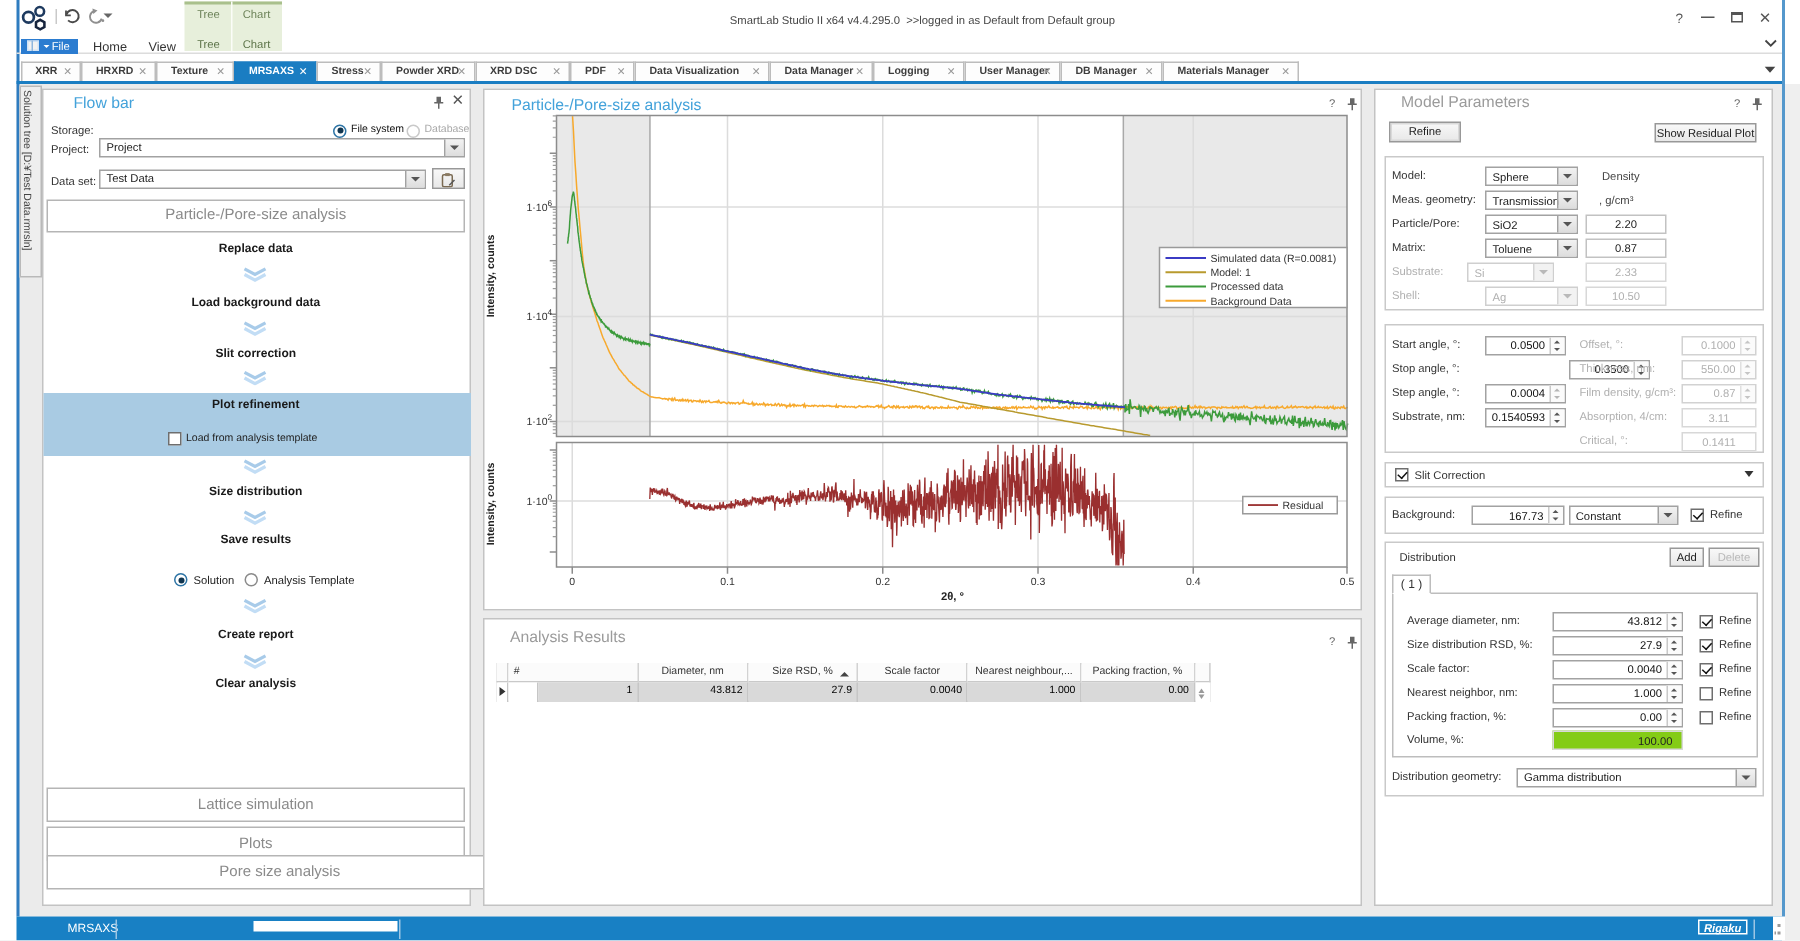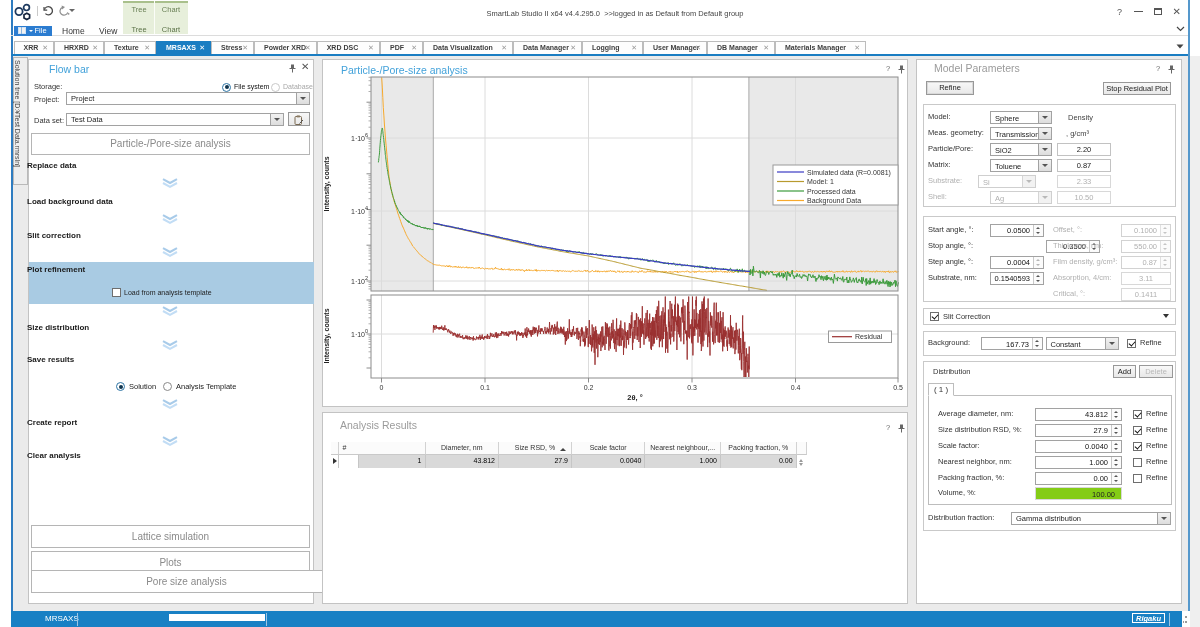--- a/index.html
+++ b/index.html
@@ -31,21 +31,21 @@
 .flat{position:absolute;background:#84cc16;border:1px solid #d8d8d8}
 .flat .t{position:absolute;right:6px;top:50%;transform:translateY(-50%);font-size:7.5px;color:#222}
 .chk{position:absolute;width:9px;height:9px;background:#fff;border:1px solid #6e6e6e}
 .chk.c:after{content:"";position:absolute;left:1px;top:1px;width:5px;height:3px;border-left:1.4px solid #101010;border-bottom:1.4px solid #101010;transform:rotate(-48deg)}
 .rad{position:absolute;width:9px;height:9px;border-radius:50%;background:#fff;border:1px solid #8a8a8a}
 .rad.on{border:1px solid #2d74a5}
 .rad.on:after{content:"";position:absolute;left:1.5px;top:1.5px;width:4px;height:4px;border-radius:50%;background:#10354f}
 .rad.dis{border-color:#c9c9c9}
 .ptit{position:absolute;font-size:10.5px;color:#9b9b9b;white-space:nowrap}
 .bt{color:#43a2da}
-.flow{position:absolute;width:287px;font-size:8px;font-weight:bold;color:#1a1a1a}
+.flow{position:absolute;width:287px;text-align:center;font-size:8px;font-weight:bold;color:#1a1a1a}
 .bigbox{position:absolute;border:1px solid #b5b5b5;background:#fff;text-align:center;font-size:10px;color:#8a8a8a}
 .tab{position:absolute;top:40.5px;height:13px;background:#fdfdfd;border:1px solid #bcbcbc;border-bottom:none}
 .tab .n{position:absolute;left:9px;top:2.8px;font-size:7px;font-weight:bold;color:#3d3d3d;white-space:nowrap}
 .tab .x{position:absolute;right:5px;top:2.8px;font-size:7px;color:#999}
 .tab.act{background:#1a7dc2;border-color:#1a7dc2}
 .tab.act .n,.tab.act .x{color:#fff}
 .hcell{position:absolute;background:#fbfbfb;border-right:1px solid #d2d2d2;border-bottom:1px solid #c9c9c9;font-size:7px;color:#333;text-align:center}
 .dcell{position:absolute;background:#d9d9d9;border-right:1px solid #c6c6c6;font-size:7px;color:#000;text-align:right}
 </style></head><body>
 
@@ -412,21 +412,21 @@
 <div class="ab" style="left:799px;top:457px;border:2.5px solid transparent;border-bottom:3px solid #9a9a9a"></div>
 <div class="ab" style="left:799px;top:462.5px;border:2.5px solid transparent;border-top:3px solid #9a9a9a"></div>
 <div class="panel" style="left:916px;top:59px;width:266px;height:545px"></div>
 <div class="ptit" style="left:934px;top:62px">Model Parameters</div>
 <div class="lb" style="left:1156px;top:64px;color:#666">?</div>
 <svg class="ab" style="left:1168px;top:65px" width="7" height="9">
     <rect x="2" y="0.5" width="3" height="4" fill="#666"></rect>
     <path d="M0.5 4.5h6M3.5 4.5v4" stroke="#666" stroke-width="1"></path>
   </svg>
 <div class="btn" style="left:926px;top:81px;width:48px;height:14px;line-height:12px;box-shadow:inset 0 0 0 1px #d9d9d9">Refine</div>
-<div class="btn" style="left:1103px;top:82px;width:68px;height:13px;line-height:11px">Stop Residual Plot</div>
+<div class="btn" style="left:1103px;top:82px;width:68px;height:13px;line-height:11px">Show Residual Plot</div>
 <div class="gb" style="left:923px;top:104px;width:253px;height:103px"></div>
 <div class="lb" style="left:928px;top:112.0px;color:#333">Model:</div>
 <div class="combo" style="left:990px;top:111.0px;width:62px;height:13px">
     <span class="t">Sphere</span>
     <span class="a"></span>
   </div>
 <div class="lb" style="left:928px;top:128.0px;color:#333">Meas. geometry:</div>
 <div class="combo" style="left:990px;top:127.0px;width:62px;height:13px">
     <span class="t">Transmission</span>
     <span class="a"></span>
@@ -551,16 +551,16 @@
 <div class="spin" style="left:1035px;top:471.5px;width:87px;height:13px">
     <span class="t">0.00</span>
     <span class="s"></span>
   </div>
 <div class="chk" style="left:1133px;top:473.5px"></div>
 <div class="lb" style="left:1146px;top:472.5px">Refine</div>
 <div class="lb" style="left:938px;top:488px">Volume, %:</div>
 <div class="flat" style="left:1035px;top:487px;width:87px;height:13px">
     <span class="t">100.00</span>
   </div>
-<div class="lb" style="left:928px;top:512.5px">Distribution fraction:</div>
+<div class="lb" style="left:928px;top:512.5px">Distribution geometry:</div>
 <div class="combo" style="left:1011px;top:511.5px;width:160px;height:13.5px">
     <span class="t">Gamma distribution</span>
     <span class="a"></span>
   </div>
 </body></html>

